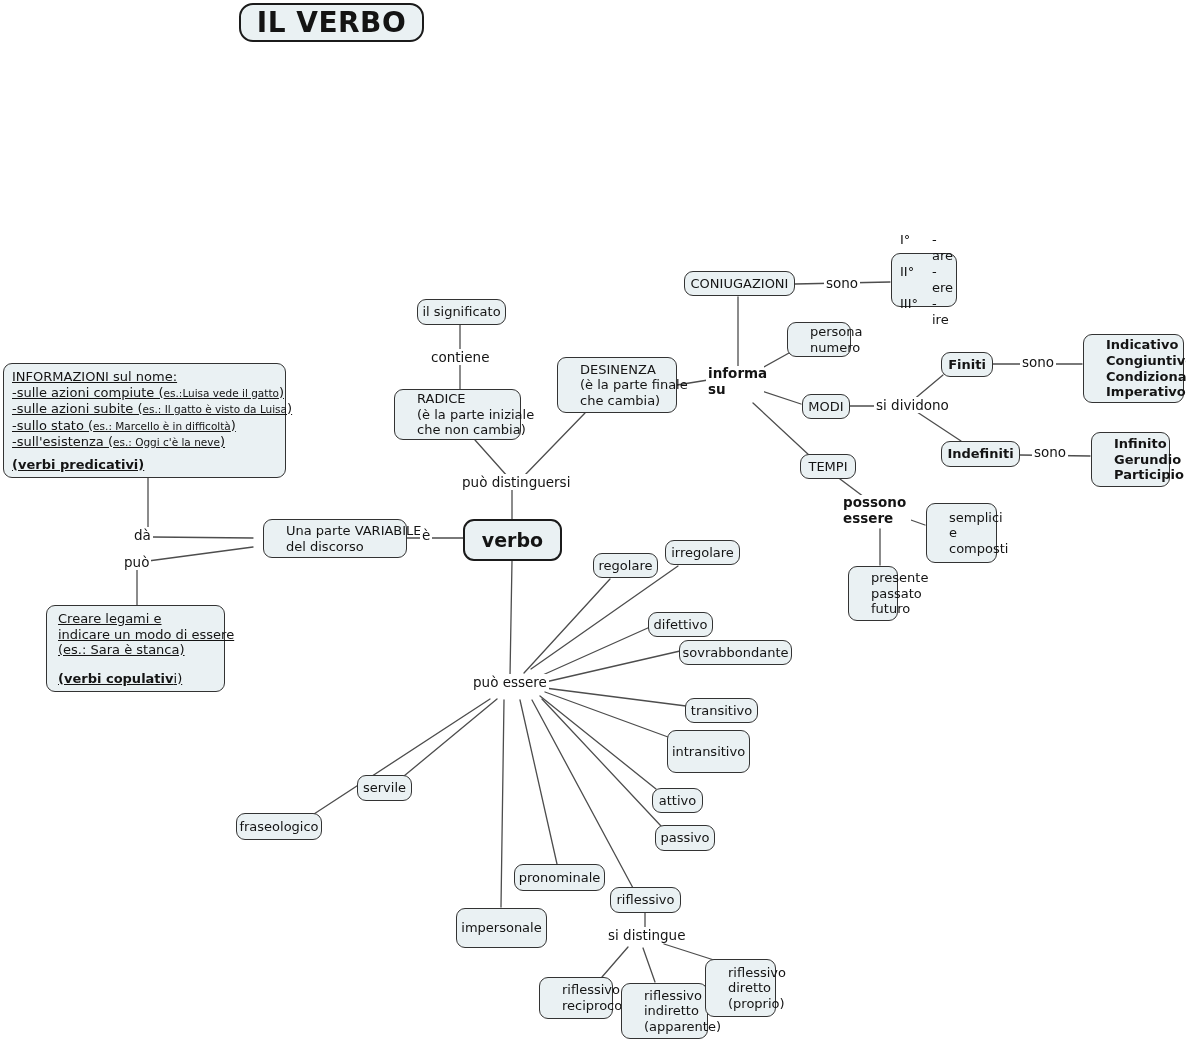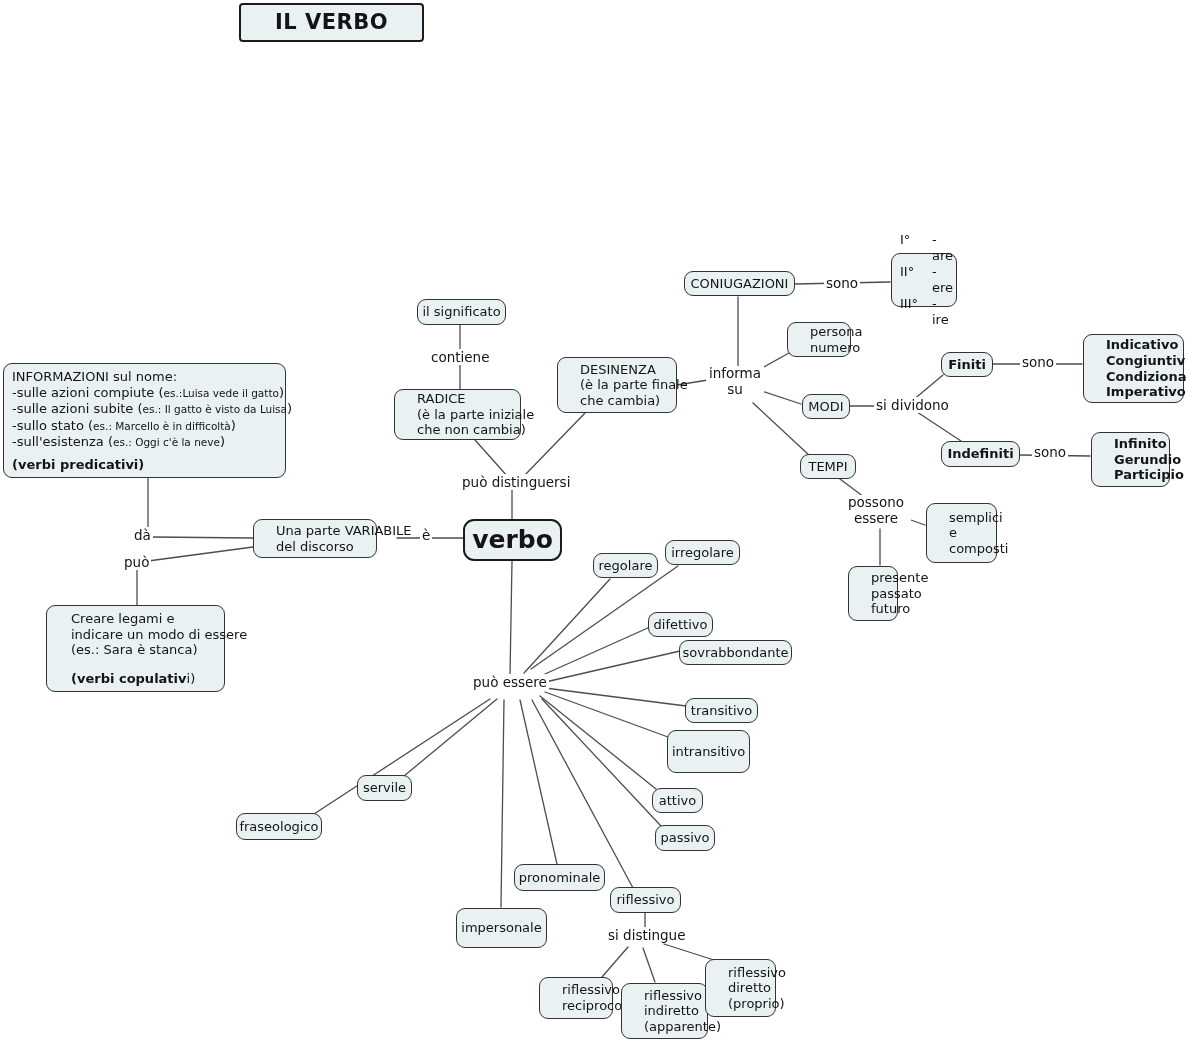--- a/index.html
+++ b/index.html
@@ -8,32 +8,32 @@
   .canvas { position: relative; width: 1186px; height: 1042px; background: #fff; color: #141414; overflow: hidden; }
   svg.edges { position: absolute; left: 0; top: 0; z-index: 1; }
   .box {
     position: absolute; z-index: 2;
     background: #eaf1f3; border: 1.4px solid #333;
     border-radius: 9px; font-size: 13px; line-height: 1.2;
     padding: 3px 22px; display: flex; flex-direction: column; justify-content: center;
   }
   .box.center { align-items: center; text-align: center; padding: 2px 4px; }
   .box.boldtxt { font-weight: bold; }
-  .title-box { border-width: 2.5px; border-color: #1b1b1b; border-radius: 4px; font-size: 21px; font-weight: bold; letter-spacing: 0.5px; }
-  .verbo-box { border-width: 2.5px; border-color: #1b1b1b; border-radius: 11px; font-size: 25px; font-weight: bold; }
+  .title-box { border-width: 2.5px; border-color: #1b1b1b; border-radius: 14px; font-size: 28px; font-weight: bold; letter-spacing: 0.5px; }
+  .verbo-box { border-width: 2.5px; border-color: #1b1b1b; border-radius: 11px; font-size: 19px; font-weight: bold; }
   .ln { white-space: nowrap; }
-  .info-ln { line-height: 15.5px; white-space: nowrap; }
+  .info-ln { line-height: 15.5px; white-space: nowrap; text-decoration: underline; }
   .small { font-size: 10.5px; }
   .spacer { height: 15px; }
   .bold { font-weight: bold; }
   .elabel {
     position: absolute; z-index: 3; background: #fff;
     font-size: 13.5px; padding: 0 2px; white-space: nowrap; color: #141414;
   }
-  .elabel.two { text-align: center; line-height: 15.5px; }
+  .elabel.two { text-align: left; line-height: 15.5px; font-weight: bold; }
   .conj-row { display: grid; grid-template-columns: 32px auto; line-height: 16px; }
 </style>
 </head>
 <body>
 
 <div class="canvas">
 
   <svg class="edges" width="1186" height="1042">
     <g stroke="#4d4d4d" stroke-width="1.3" stroke-linecap="round">
       <line x1="148" y1="478" x2="148" y2="531"></line>
@@ -87,29 +87,29 @@
   <div class="box" style="left:3px;top:363px;width:283px;height:115px;padding:5px 8px">
     <div class="info-ln">INFORMAZIONI sul nome:</div>
     <div class="info-ln"><span>-sulle azioni compiute (</span><span class="small">es.:Luisa vede il gatto</span><span>)</span></div>
     <div class="info-ln"><span>-sulle azioni subite (</span><span class="small">es.: Il gatto è visto da Luisa</span><span>)</span></div>
     <div class="info-ln"><span>-sullo stato (</span><span class="small">es.: Marcello è in difficoltà</span><span>)</span></div>
     <div class="info-ln"><span>-sull'esistenza (</span><span class="small">es.: Oggi c'è la neve</span><span>)</span></div>
     <div class="spacer"></div>
     <div class="info-ln bold">(verbi predicativi)</div>
   </div>
 
-  <div class="box" style="left:46px;top:605px;width:179px;height:87px;padding:5px 24px">
+  <div class="box" style="left:46px;top:605px;width:179px;height:87px;padding:5px 11px">
     <div class="info-ln">Creare legami  e</div>
     <div class="info-ln">indicare un modo di essere</div>
     <div class="info-ln">(es.: Sara è stanca)</div>
     <div class="spacer"></div>
     <div class="info-ln"><span class="bold">(verbi copulativ</span><span>i)</span></div>
   </div>
 
-  <div class="box" style="left:253px;top:519px;width:124px;height:39px">
+  <div class="box" style="left:263px;top:519px;width:144px;height:39px">
     <div class="ln">Una parte VARIABILE</div>
     <div class="ln">del discorso</div>
   </div>
 
   <div class="box center verbo-box" style="left:463px;top:519px;width:99px;height:42px">
     <span>verbo</span>
   </div>
 
   <div class="box center" style="left:417px;top:299px;width:89px;height:26px">
     <span>il significato</span>

